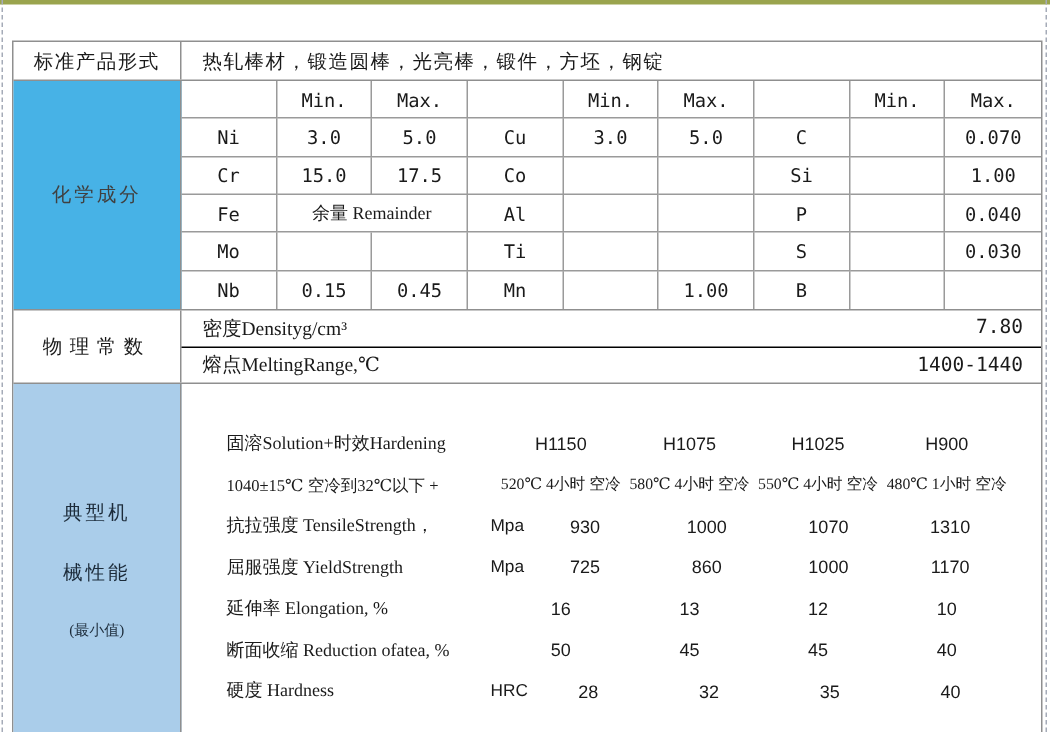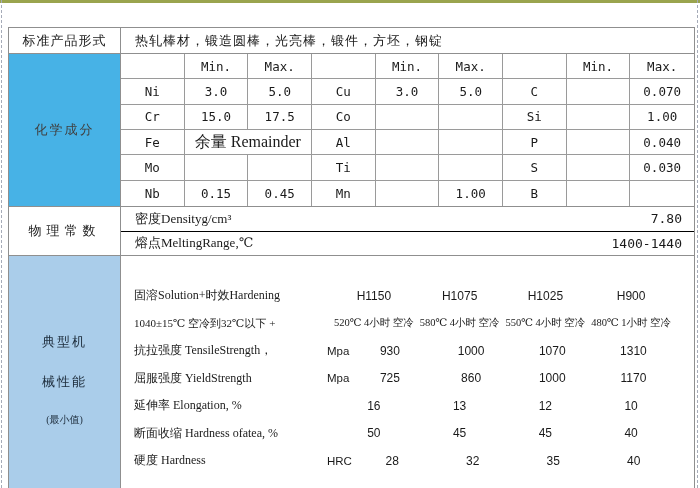--- a/index.html
+++ b/index.html
@@ -52,21 +52,21 @@
     grid-template-columns:repeat(9,1fr);
     grid-auto-rows:1fr;
     font-family:"DejaVu Sans Mono","Liberation Mono",monospace;
     font-size:12.5px;
   }
   .cc {
     border-right:1px solid #9a9a9a; border-bottom:1px solid #9a9a9a;
     display:flex; align-items:center; justify-content:center;
     white-space:nowrap; overflow:hidden;
   }
-  .cc.sp2 { grid-column:span 2; font-family:"Liberation Serif","DejaVu Serif",serif; font-size:16px; }
+  .cc.sp2 { grid-column:span 2; font-family:"Liberation Serif","DejaVu Serif",serif; font-size:12px; }
   .cc.nr { border-right:none; }
   .cc.nb { border-bottom:none; }
 
   
   .sec-phys { flex:0 0 49px; border-bottom:1px solid #8f8f8f; }
   .phys-label { letter-spacing:5px; }
   .phys-rows { flex:1; display:flex; flex-direction:column; }
   .phys-row {
     flex:1; display:flex; align-items:center; justify-content:space-between;
     padding:0 12px 0 14px; font-size:13px; white-space:nowrap;gap:16px;
@@ -83,21 +83,21 @@
   .mech-label .mln { font-size:10px; letter-spacing:0; }
   .mech-content {
     flex:1; display:flex; flex-direction:column;
     padding:26px 20px 0 0; min-width:0;
   }
   .mech-row {
     height:27.5px; flex:0 0 27.5px;
     display:flex; align-items:center;
     font-size:12px; white-space:nowrap;
   }
-  .m-label { flex:0 0 182px; padding-left:13px; overflow:hidden; }
+  .m-label { flex:0 0 182px; padding-left:30px; overflow:hidden; }
   .m-unit  { flex:0 0 28px; font-family:"Liberation Sans","DejaVu Sans",sans-serif; font-size:11.5px;padding-left:24px; }
   .m-val   { flex:1; text-align:center; font-family:"Liberation Sans","DejaVu Sans",sans-serif; font-size:12px; overflow:hidden; }
   .mech-row.heat { font-size:11px; }
   .mech-row.heat .m-val { font-size:10.5px; font-family:"Liberation Serif","DejaVu Serif",serif; }
 </style>
 </head>
 <body>
 
 <div class="topbar"></div>
 <div class="edge left"></div>
@@ -230,21 +230,21 @@
       </div>
       <div class="mech-row">
         <span class="m-label">延伸率 Elongation, %</span>
         <span class="m-unit"></span>
         <span class="m-val">16</span>
         <span class="m-val">13</span>
         <span class="m-val">12</span>
         <span class="m-val">10</span>
       </div>
       <div class="mech-row">
-        <span class="m-label">断面收缩 Hardness ofatea, %</span>
+        <span class="m-label">断面收缩 Reduction ofatea, %</span>
         <span class="m-unit"></span>
         <span class="m-val">50</span>
         <span class="m-val">45</span>
         <span class="m-val">45</span>
         <span class="m-val">40</span>
       </div>
       <div class="mech-row">
         <span class="m-label">硬度 Hardness</span>
         <span class="m-unit">HRC</span>
         <span class="m-val">28</span>

